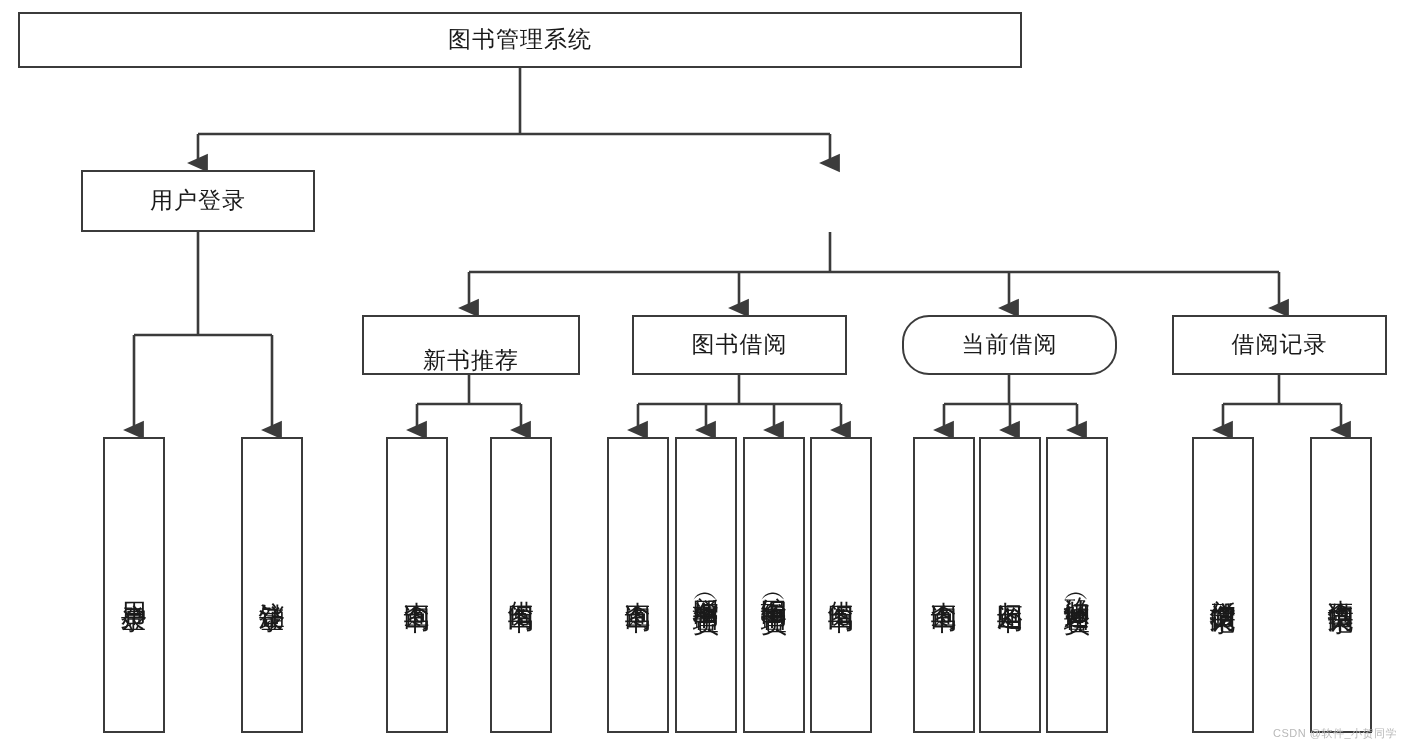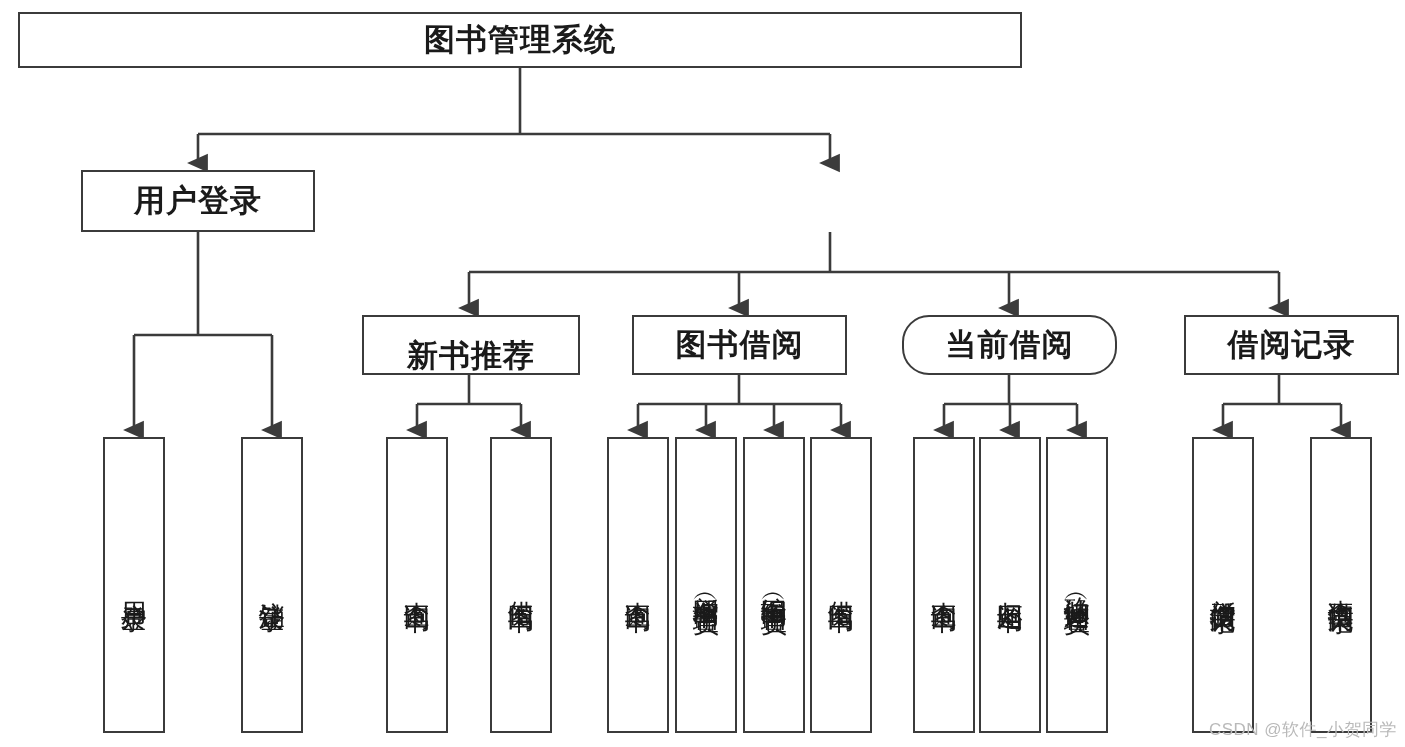--- a/index.html
+++ b/index.html
@@ -30,24 +30,23 @@
     position: absolute;
     box-sizing: border-box;
     background: #ffffff;
     border: 2.5px solid #3b3b3b;
     display: flex;
     align-items: center;
     justify-content: center;
     color: #1a1a1a;
   }
   .node.horiz {
-    font-size: 31px;
+    font-size: 23px;
     letter-spacing: 1px;
     line-height: 1.1;
-    font-weight: bold;
   }
   .node.vert {
     writing-mode: vertical-rl;
     text-orientation: upright;
     font-size: 26px;
     line-height: 1.18;
     letter-spacing: 2px;
     padding-top: 6px;
     padding-bottom: 6px;
   }
@@ -58,21 +57,21 @@
     white-space: nowrap;
   }
   .node.horiz .label {
     display: block;
     white-space: nowrap;
   }
   #watermark {
     position: absolute;
     right: 8px;
     bottom: 6px;
-    font-size: 17px;
+    font-size: 11px;
     color: #b9b9b9;
     letter-spacing: 0.5px;
     white-space: nowrap;
   }
 </style>
 </head>
 <body>
 
 <div id="diagram-root">
 
@@ -140,21 +139,21 @@
   </div>
 
   <div class="node horiz" style="left:632px; top:315px; width:215px; height:60px;">
     <span class="label">图书借阅</span>
   </div>
 
   <div class="node horiz" style="left:902px; top:315px; width:215px; height:60px;border-radius:27px;">
     <span class="label">当前借阅</span>
   </div>
 
-  <div class="node horiz" style="left:1172px; top:315px; width:215px; height:60px;margin-left:12px;">
+  <div class="node horiz" style="left:1172px; top:315px; width:215px; height:60px;">
     <span class="label">借阅记录</span>
   </div>
 
   <div class="node vert" style="left:103px; top:437px; width:62px; height:296px;">
     <span class="label">用户登录</span>
   </div>
 
   <div class="node vert" style="left:241px; top:437px; width:62px; height:296px;">
     <span class="label">注销登录</span>
   </div>

